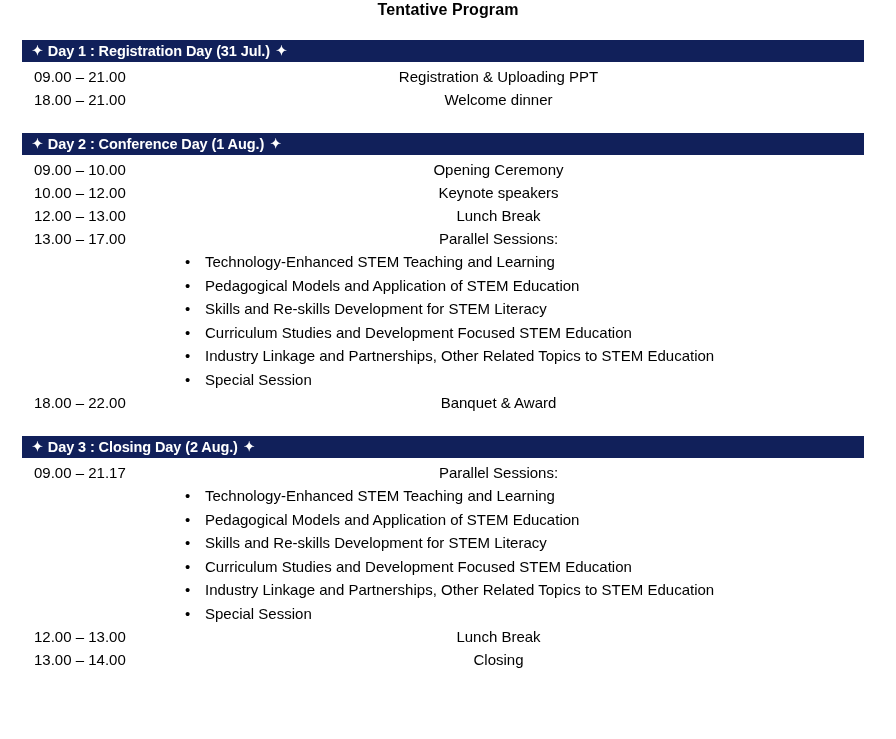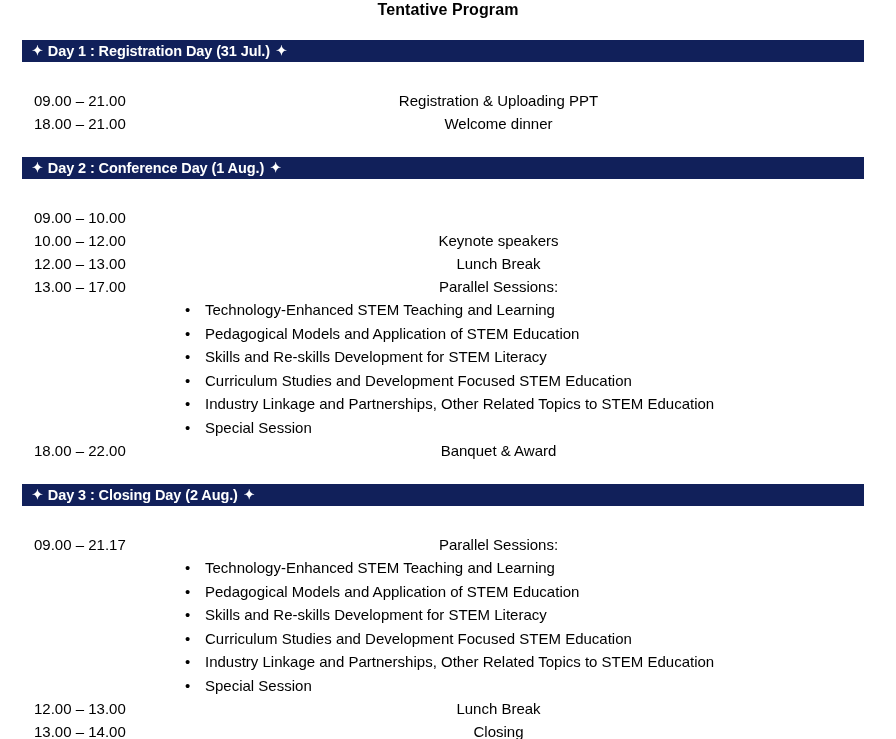--- a/index.html
+++ b/index.html
@@ -58,21 +58,20 @@
   .day-header .spark {
     font-size: 13px;
     vertical-align: 1px;
     display: inline-block;
   }
   .day-header .spark-lead { margin-right: 5px; }
   .day-header .spark-trail { margin-left: 6px; }
 
   .rows {
     padding-top: 3px;
-    margin-top: 24px;
   }
 
   .row {
     display: flex;
     align-items: baseline;
     font-size: 15px;
     line-height: 23px;
     white-space: nowrap;
   }
   .row .time {
@@ -136,20 +135,21 @@
 
     <div class="gap-after-day"></div>
 
     <div class="day-block">
       <div class="day-header">
         <span class="spark spark-lead">✦</span><span>Day 2 : Conference Day (1 Aug.)</span><span class="spark spark-trail">✦</span>
       </div>
       <div class="rows">
         <div class="row">
           <span class="time">09.00 – 10.00</span>
+          <span class="desc">Opening Ceremony</span>
         </div>
         <div class="row">
           <span class="time">10.00 – 12.00</span>
           <span class="desc">Keynote speakers</span>
         </div>
         <div class="row">
           <span class="time">12.00 – 13.00</span>
           <span class="desc">Lunch Break</span>
         </div>
         <div class="row">

